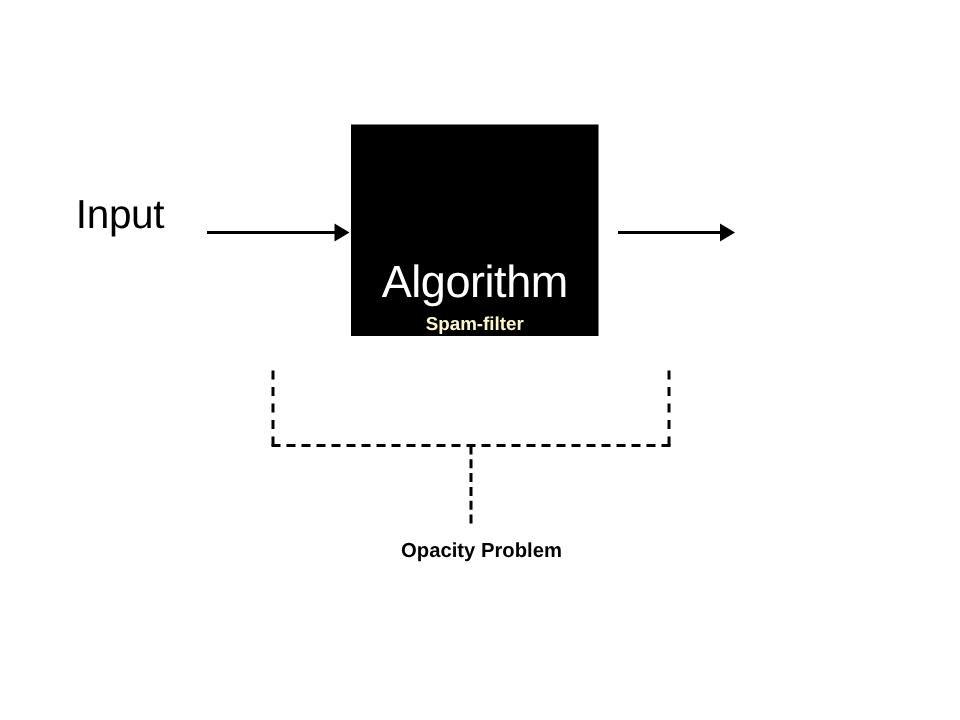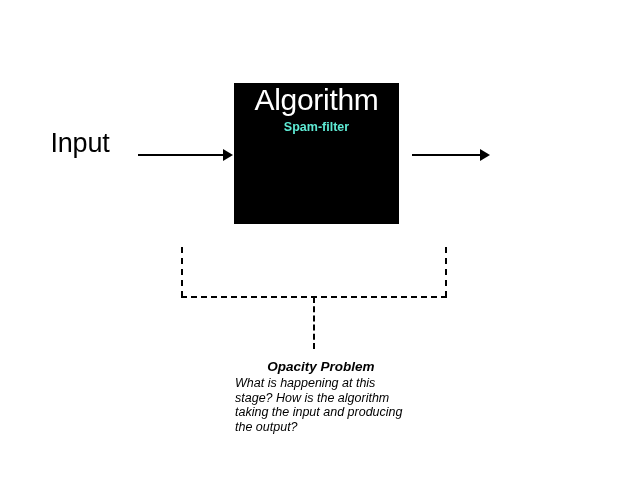--- a/index.html
+++ b/index.html
@@ -66,30 +66,30 @@
   .algo-box {
     position: absolute;
     left: 234px;
     top: 83px;
     width: 165px;
     height: 141px;
     background: #000000;
     display: flex;
     flex-direction: column;
     align-items: center;
-    justify-content: flex-start;
+    justify-content: flex-end;
   }
   .algo-title {
     color: #ffffff;
     font-size: 30px;
     line-height: 34px;
     letter-spacing: -0.3px;
   }
   .algo-sub {
-    color: #5eead4;
+    color: #fef9c3;
     font-size: 12.5px;
     line-height: 15px;
     font-weight: bold;
     margin-top: 3px;
   }
 
   
   .arrow {
     position: absolute;
     height: 14px;
@@ -141,21 +141,20 @@
   #bracket-right  { left: 445px; top: 247px; height: 50px; }
   #bracket-bottom { left: 181px; top: 296px; width: 266px; }
   #bracket-drop   { left: 313px; top: 297px; height: 52px; }
 
   
   .caption {
     position: absolute;
     left: 235px;
     top: 358px;
     width: 172px;
-    font-style: italic;
   }
   .caption-title {
     font-size: 13.5px;
     line-height: 17px;
     font-weight: bold;
     text-align: center;
   }
   .caption-body {
     font-size: 12.5px;
     line-height: 14.5px;
@@ -190,16 +189,15 @@
   <div class="output-block">
   </div>
 
   <div class="dash-v" id="bracket-left"></div>
   <div class="dash-v" id="bracket-right"></div>
   <div class="dash-h" id="bracket-bottom"></div>
   <div class="dash-v" id="bracket-drop"></div>
 
   <div class="caption">
     <div class="caption-title">Opacity Problem</div>
-    <div class="caption-body">What is happening at this stage? How is the algorithm taking the input and producing the output?</div>
   </div>
 
 </div>
 
 </body></html>

